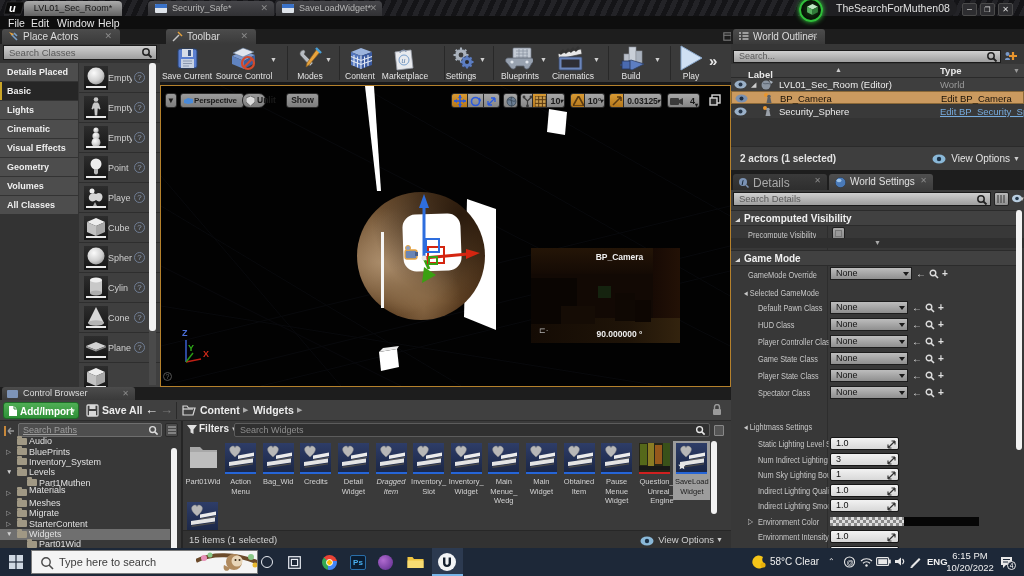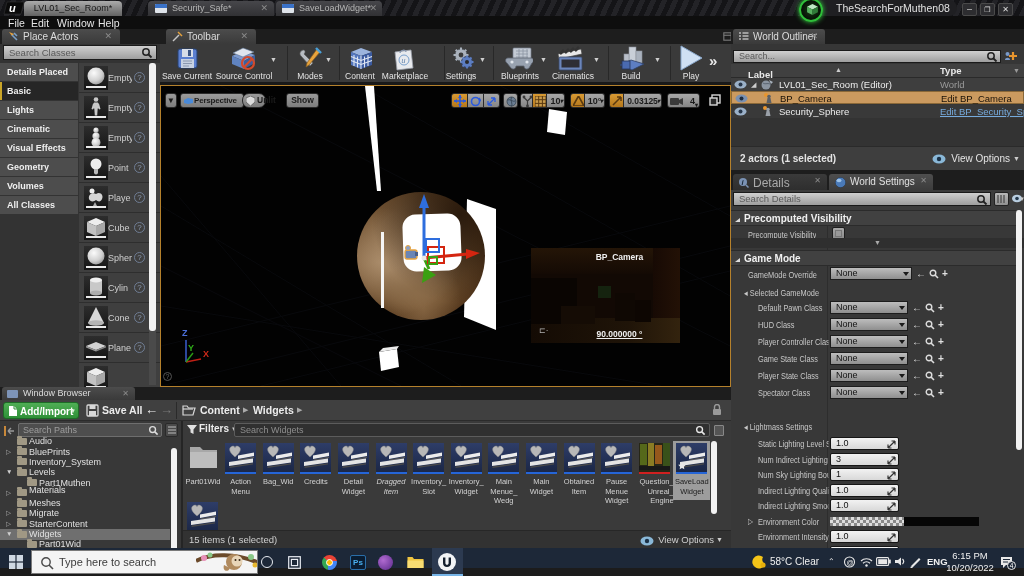--- a/index.html
+++ b/index.html
@@ -39,21 +39,21 @@
 .rl { position:absolute; font-size:9px; color:#c8c8c8; white-space:nowrap; max-width:86px; overflow:hidden; transform:scaleX(0.82); transform-origin:0 50%; }
 .secthdr { position:absolute; left:0; width:285px; height:16px; background:#414141; color:#f0f0f0; font-size:10px; font-weight:bold; line-height:16px; border-bottom:1px solid #2b2b2b; border-top:1px solid #2b2b2b; }
 .tri { display:inline-block; width:0; height:0; border-top:4px solid transparent; border-right:5px solid #ddd; margin-right:4px; }
 #cb { left:0; top:400px; width:731px; height:148px; background:#3a3a3a; }
 .treerow { position:absolute; font-size:9px; color:#e0e0e0; height:11px; line-height:11px; white-space:nowrap; }
 .folder { position:absolute; width:10px; height:7px; background:#a09884; border-radius:1px; top:2px; }
 .folder:before { content:""; position:absolute; left:0; top:-2px; width:5px; height:2px; background:#a09884; border-radius:1px 1px 0 0; }
 .thumb { position:absolute; width:31px; height:29px; background:linear-gradient(#2e3d68,#1b2747); }
 .blueline { position:absolute; width:31px; height:2px; background:#2565d8; }
 .alabel { position:absolute; width:39px; text-align:center; font-size:7.5px; color:#d2d2d2; line-height:9.5px; }
-#taskbar { left:0; top:548px; width:1024px; height:20px; background:#1d2838; }
+#taskbar { left:0; top:548px; width:1024px; height:28px; background:#1d2838; }
 </style></head>
 <body>
 <div id="root">
 
 <div class="abs" id="topbar"></div>
 <svg class="abs" style="left:2px;top:1px" width="24" height="14" viewBox="0 0 24 14">
  <path d="M2 13 L5 1 L22 1 L19 13 Z" fill="#0a0a0a" stroke="#3a3a3a" stroke-width="0.5"></path>
  <text x="7" y="11" font-size="11" font-weight="bold" fill="#fff" font-style="italic">u</text>
 </svg>
 <div class="abs tab-active" style="left:24px;top:1px;width:98px;height:15px;font-size:9px;line-height:15px;text-align:center;">LVL01_Sec_Room*</div>
@@ -410,21 +410,21 @@
   <div class="abs" style="left:370px;top:162px;width:149px;height:95px;background:#120904;overflow:hidden;">
     <div class="abs" style="left:0;top:0;width:149px;height:26px;background:linear-gradient(#241507,#140a04);"></div>
     <div class="abs" style="left:122px;top:0;width:27px;height:95px;background:linear-gradient(90deg,#170a04,#231106);"></div>
     <div class="abs" style="left:0;top:70px;width:149px;height:25px;background:linear-gradient(90deg,#140b04,#1f1408 65%,#33230e);"></div>
     <div class="abs" style="left:0;top:30px;width:46px;height:46px;background:#0a0502;"></div>
     <div class="abs" style="left:67px;top:38px;width:13px;height:12px;background:#15230f;"></div>
     <div class="abs" style="left:84px;top:45px;width:20px;height:28px;background:#0f0803;"></div>
     <div class="abs" style="left:30px;top:58px;width:34px;height:18px;background:#150c05;"></div>
     <div class="abs" style="left:104px;top:52px;width:16px;height:22px;background:#0d0602;"></div>
     <div class="abs" style="left:14px;top:4px;width:149px;text-align:center;color:#f0f0f0;font-size:8.5px;font-weight:bold;">BP_Camera</div>
-    <div class="abs" style="left:14px;top:81px;width:149px;text-align:center;color:#f0f0f0;font-size:8.5px;font-weight:bold;text-decoration:underline;">90.000000 °</div>
+    <div class="abs" style="left:14px;top:81px;width:149px;text-align:center;color:#f0f0f0;font-size:8.5px;font-weight:bold;">90.000000 °</div>
     <div class="abs" style="left:8px;top:78px;color:#b0b0b0;font-size:8px;">⊏·</div>
   </div>
 
   <div class="vbtn" style="left:4px;top:7px;width:12px;text-align:center;">▾</div>
   <div class="vbtn" style="left:19px;top:7px;width:64px;">
     <svg style="position:absolute;left:3px;top:3px" width="10" height="8" viewBox="0 0 10 8">
           <path d="M0 3 L4 1 L9 2 L9 6 L4 7 L0 6 Z" fill="#4a8ad8"></path>
         </svg>
     <span style="margin-left:13px;font-size:8px;letter-spacing:-0.2px;">Perspective</span></div>
   <div class="vbtn" style="left:81px;top:7px;width:24px;border-radius:7px;">
@@ -717,21 +717,21 @@
               <path d="M1 8 L8 1 M8 1 H4.5 M8 1 V4.5 M1 8 H4.5 M1 8 V4.5" stroke="#333" stroke-width="1.2" fill="none"></path>
             </svg></div>
         </div>
     <div class="abs" style="left:285px;top:0px;width:6px;height:240px;background:#f2f2f2;border-radius:3px;"></div>
   </div>
 </div>
 
 <div class="abs ptabbar" style="left:0;top:387px;width:731px;height:13px;"></div>
 <div class="ptab" style="left:2px;top:387px;width:133px;height:13px;line-height:13px;font-size:9px;">
   <span style="position:absolute;left:5px;top:3px;width:11px;height:8px;background:#7d94b8;border-radius:1px"></span>
-  <span style="position:absolute;left:21px;">Window Browser</span>
+  <span style="position:absolute;left:21px;">Control Browser</span>
   <span class="x" style="position:absolute;right:6px;font-size:8px;">✕</span>
 </div>
 <div class="abs" id="cb">
 
   <div class="abs" style="left:0;top:0;width:731px;height:21px;background:#404040;border-bottom:1px solid #2b2b2b;"></div>
   <div class="abs" style="left:3px;top:2px;width:76px;height:17px;background:linear-gradient(#4fae55,#2f9038);border:1px solid #1d6b26;border-radius:3px;">
     <svg style="position:absolute;left:4px;top:2px" width="10" height="12" viewBox="0 0 10 12">
           <path d="M1 1 h5 l3 3 v7 h-8 Z" fill="#fff"></path>
           <path d="M6 1 v3 h3" fill="none" stroke="#2f9038" stroke-width="1"></path>
         </svg>
@@ -758,21 +758,21 @@
   <svg class="abs" style="left:712px;top:4px" width="10" height="12" viewBox="0 0 10 12">
         <rect x="1" y="5" width="8" height="6" rx="1" fill="#9a9a9a"></rect>
         <path d="M2.5 5 V3 a2.5 2.5 0 0 1 5 0 V5" fill="none" stroke="#9a9a9a" stroke-width="1.4"></path>
       </svg>
 
   <div class="abs" style="left:0;top:21px;width:181px;height:127px;background:#383838;overflow:hidden;">
     <svg style="position:absolute;left:3px;top:4px" width="12" height="12" viewBox="0 0 12 12">
           <path d="M2 1 v10" stroke="#c8883a" stroke-width="2"></path>
           <path d="M11 6 H5 M5 6 L8 3 M5 6 L8 9" stroke="#999" stroke-width="1.4" fill="none"></path>
         </svg>
-    <div class="abs" style="left:18px;top:2px;width:144px;height:14px;background:#4e4e4e;border:1px solid #6e6e6e;border-radius:2px;color:#9d9d9d;font-size:9px;line-height:12px;padding-left:4px;">Search Paths
+    <div class="abs" style="left:18px;top:2px;width:144px;height:14px;background:#4e4e4e;border:1px solid #6e6e6e;border-radius:2px;color:#9d9d9d;font-size:9px;line-height:12px;padding-left:4px;text-decoration:underline;">Search Paths
       <svg style="position:absolute;right:2px;top:1px" width="11" height="11" viewBox="0 0 12 12">
             <circle cx="5" cy="5" r="3.2" fill="none" stroke="#ddd" stroke-width="1.5"></circle>
             <path d="M7.5 7.5 L10.5 10.5" stroke="#ddd" stroke-width="1.8"></path>
           </svg>
     </div>
     <div class="abs" style="left:165px;top:2px;width:13px;height:14px;background:#4a4a4a;border:1px solid #2a2a2a;border-radius:2px;">
           <svg style="position:absolute;left:2px;top:2px" width="8" height="9" viewBox="0 0 8 9">
             <path d="M0 1 h8 M0 4 h8 M0 7 h8" stroke="#bbb" stroke-width="1.2"></path>
           </svg>
         </div>

